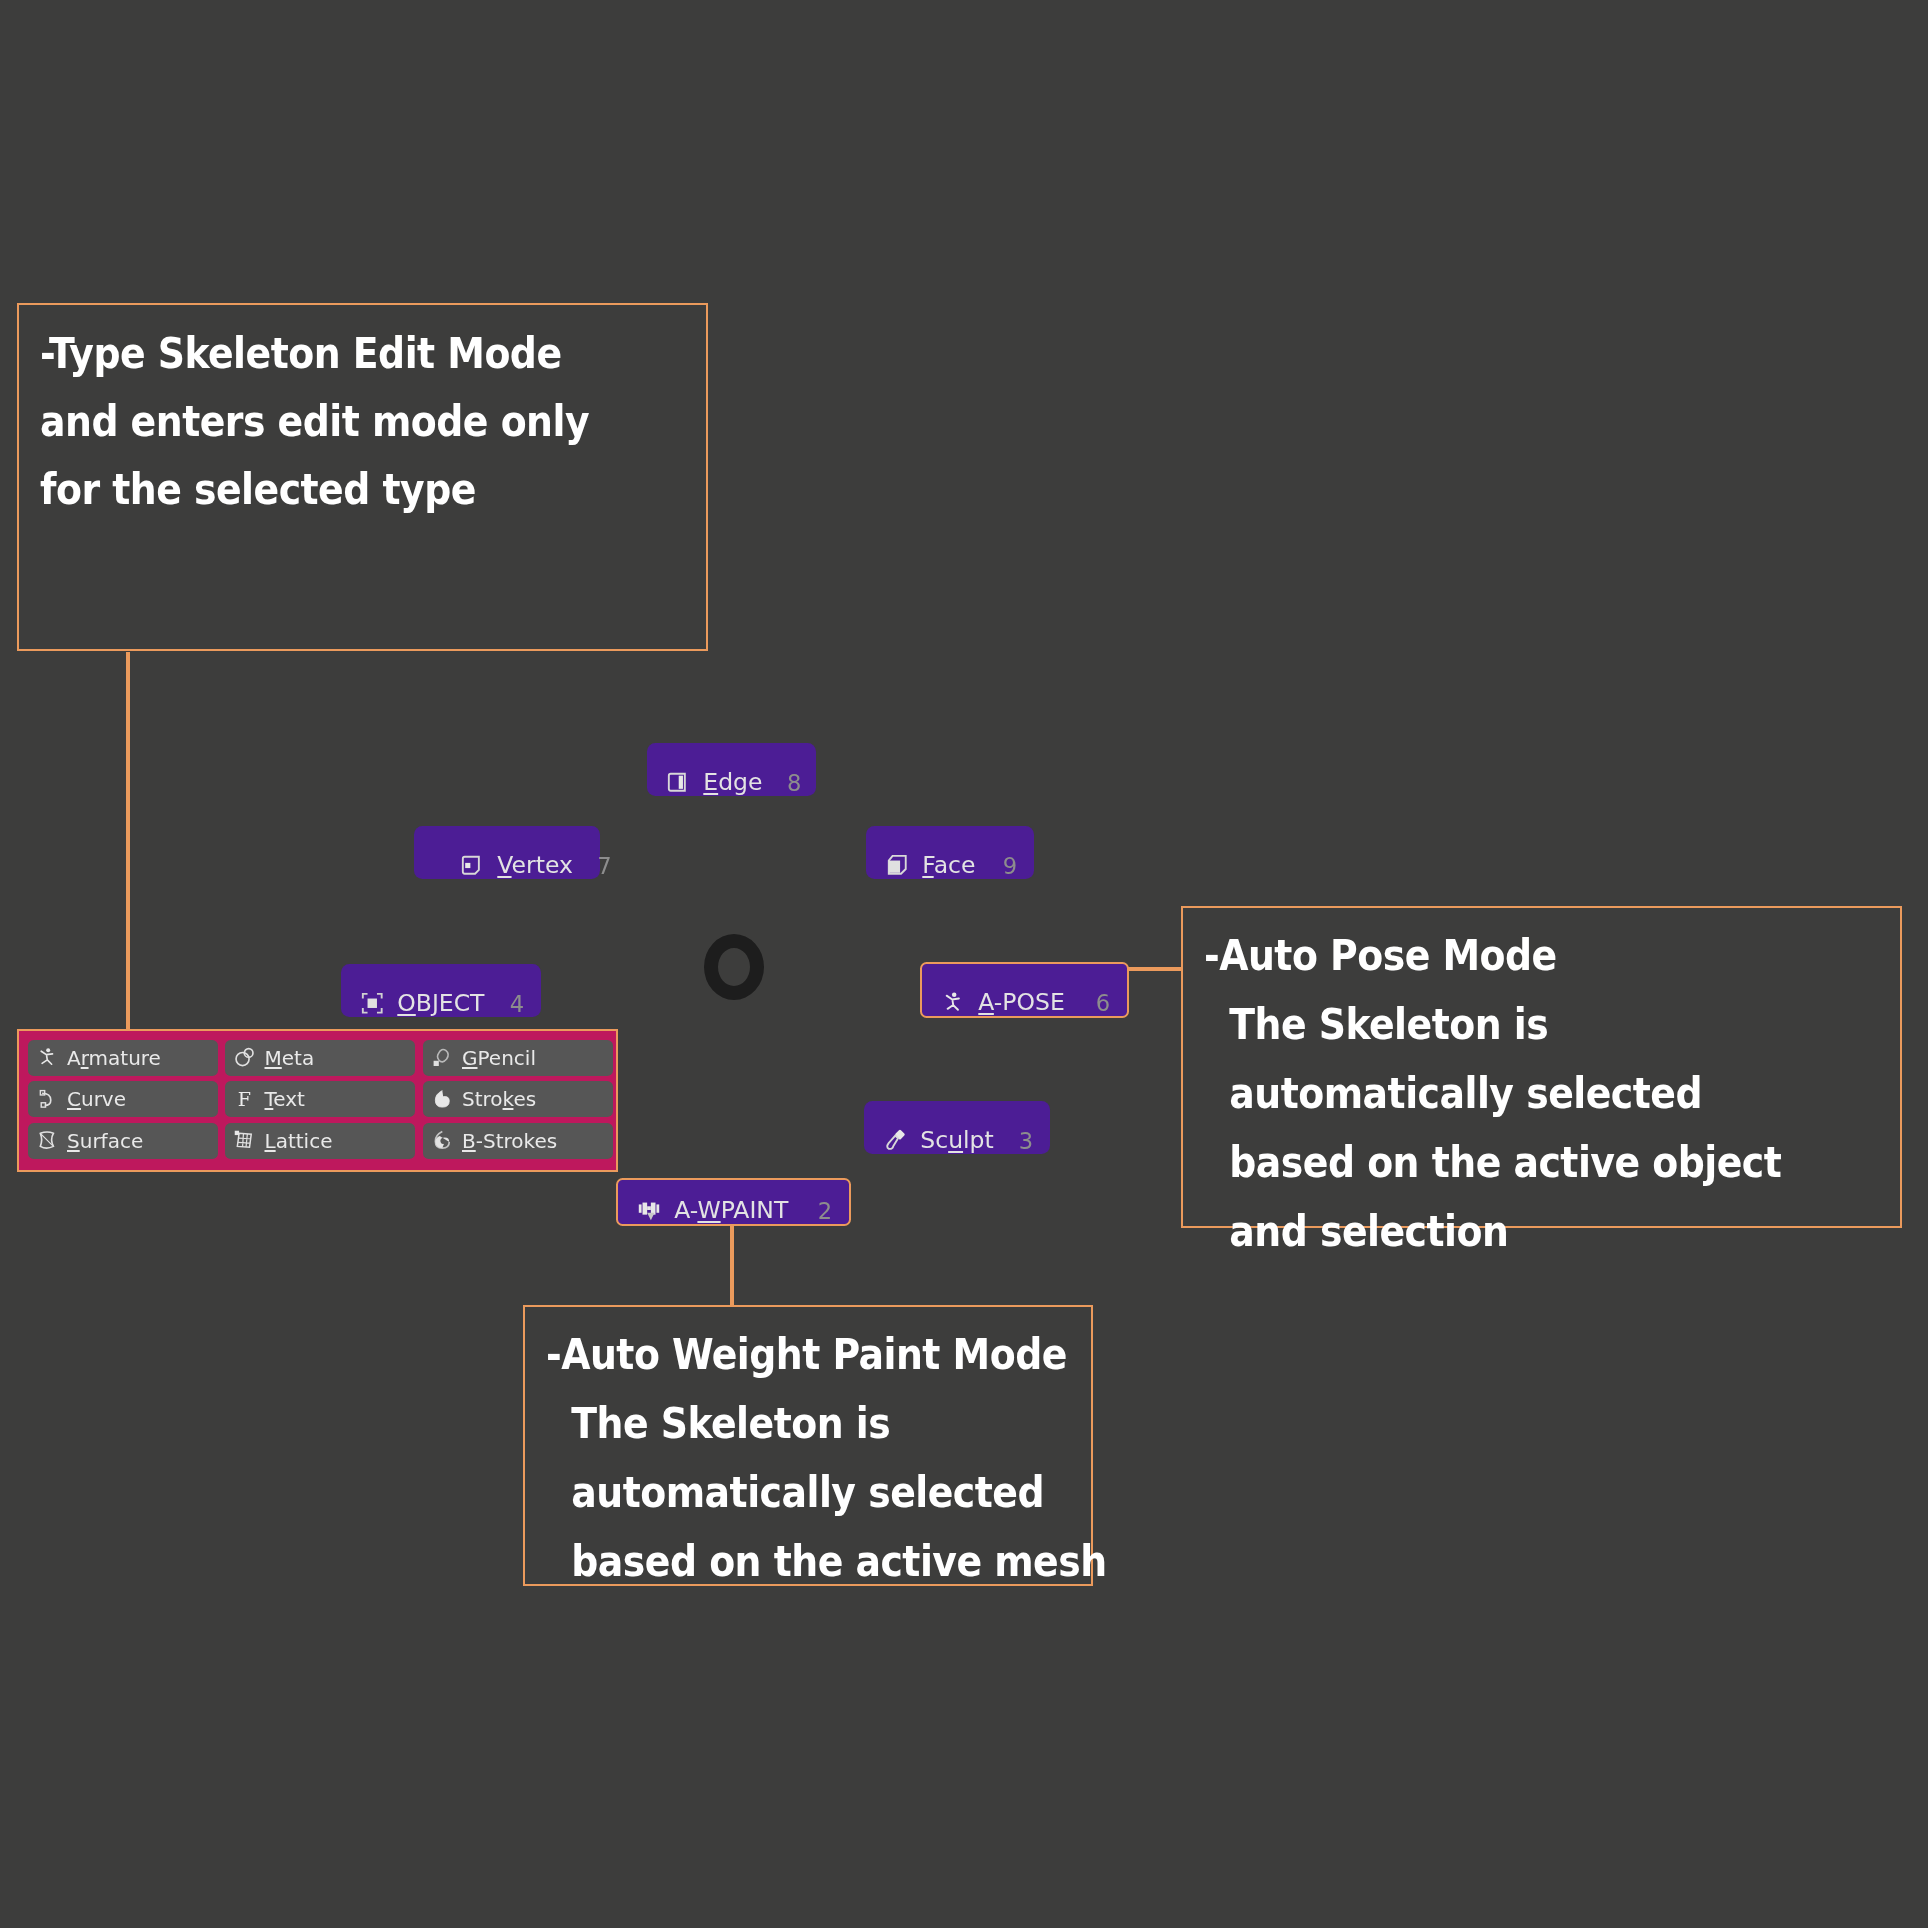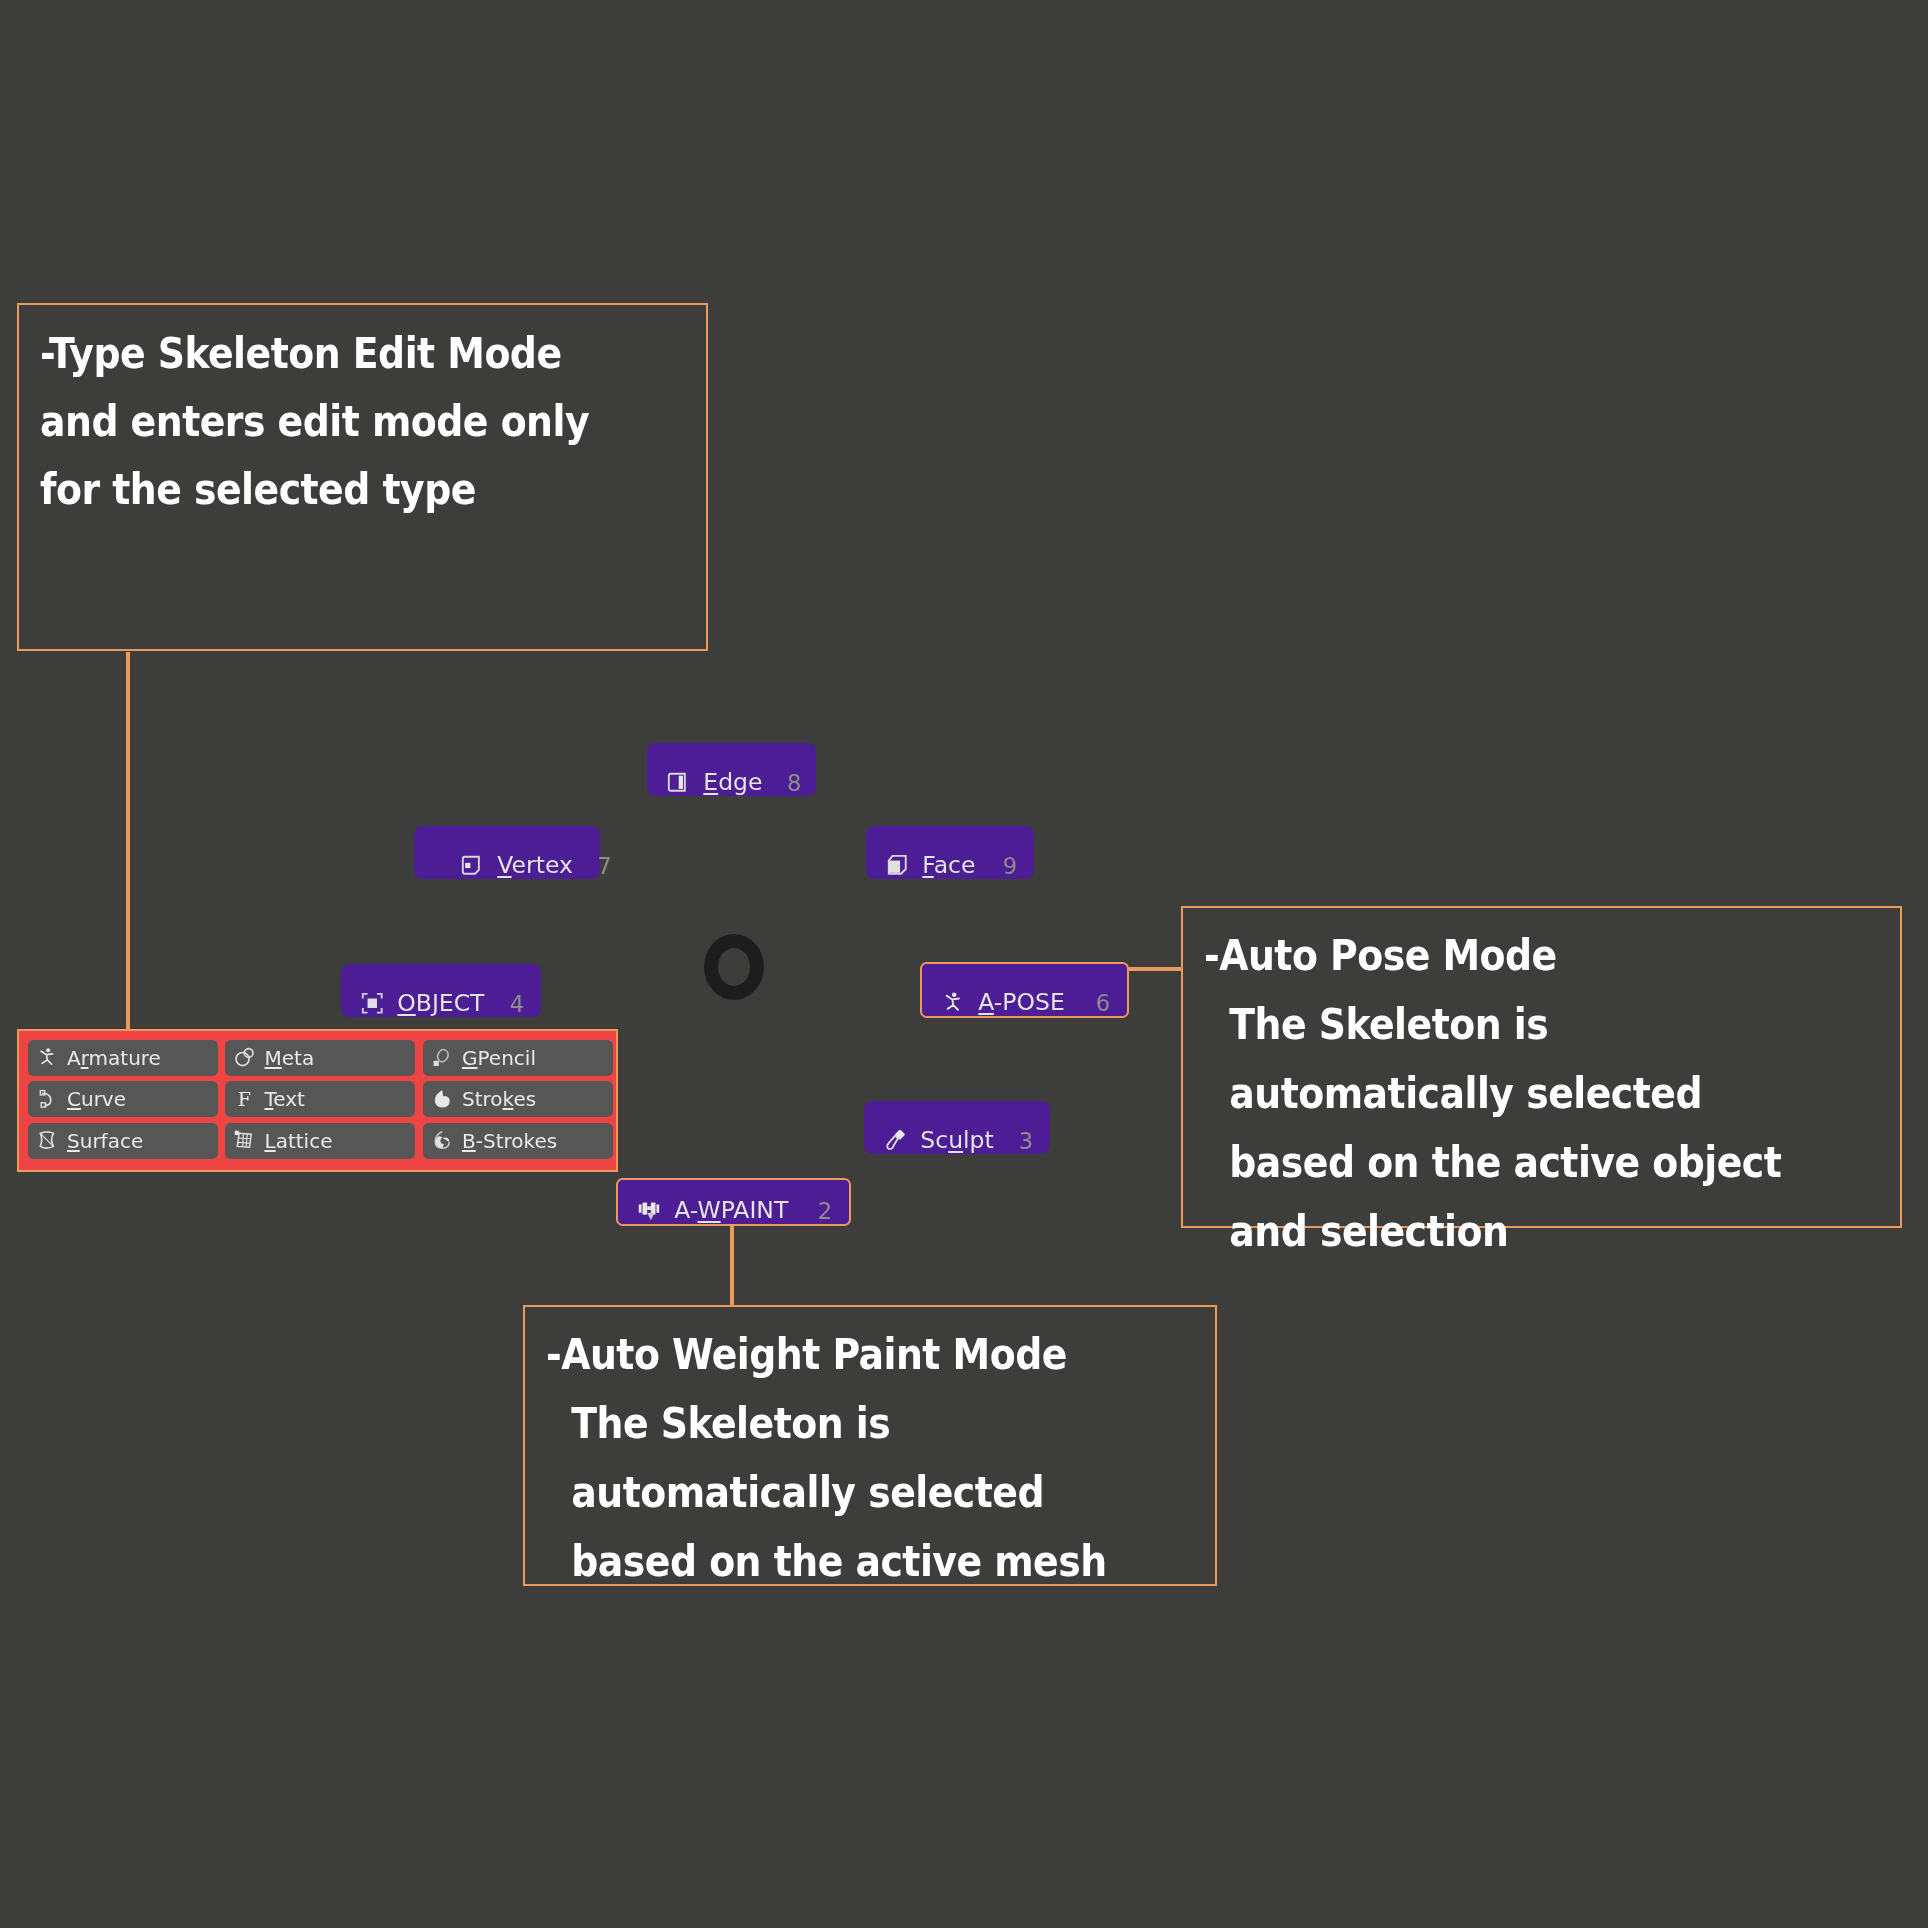--- a/index.html
+++ b/index.html
@@ -90,21 +90,21 @@
     border-radius: 50%;
     box-sizing: border-box;
     z-index: 3;
   }
 
   
   #type-grid {
     position: absolute;
     box-sizing: border-box;
     border: 2.8px solid #eb9a5c;
-    background: #ef4444;
+    background: #be185d;
     padding: 8.5px;
     display: grid;
     grid-template-columns: repeat(3, 190px);
     grid-auto-rows: 36px;
     gap: 5.6px 7.5px;
     z-index: 6;
   }
   .grid-btn {
     box-sizing: border-box;
     background: #565656;
@@ -233,21 +233,21 @@
   <div class="callout" style="left:1181px; top:906px; width:721px; height:322px; padding:13px 0 0 21px; font-size:42px; line-height:69px;">
     <span class="line">-Auto Pose Mode</span>
     <span class="line">  The Skeleton is</span>
     <span class="line">  automatically selected</span>
     <span class="line">  based on the active object</span>
     <span class="line">  and selection</span>
   </div>
 
   <div class="connector" style="left:730px; top:1213px; width:3.8px; height:94px;"></div>
 
-  <div class="callout" style="left:523px; top:1305px; width:694px; height:281px; padding:13px 0 0 21px; font-size:42px; line-height:69px;">
+  <div class="callout" style="left:523px; top:1305px; width:570px; height:281px; padding:13px 0 0 21px; font-size:42px; line-height:69px;">
     <span class="line">-Auto Weight Paint Mode</span>
     <span class="line">  The Skeleton is</span>
     <span class="line">  automatically selected</span>
     <span class="line">  based on the active mesh</span>
   </div>
 
   <div id="type-grid" style="left:17px; top:1029px; width:601px; height:143px;">
 
     <div class="grid-btn">
       <span class="ico">

